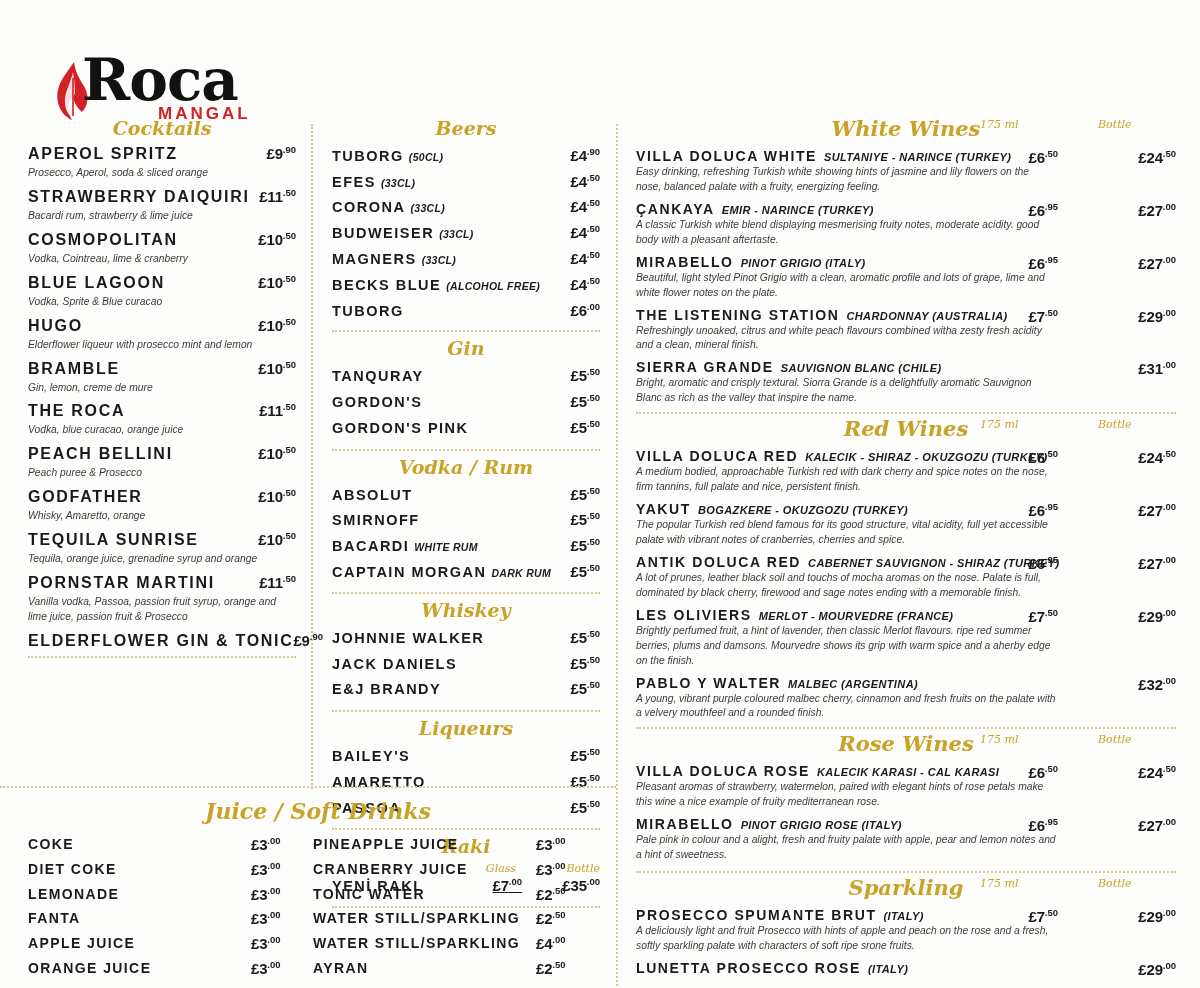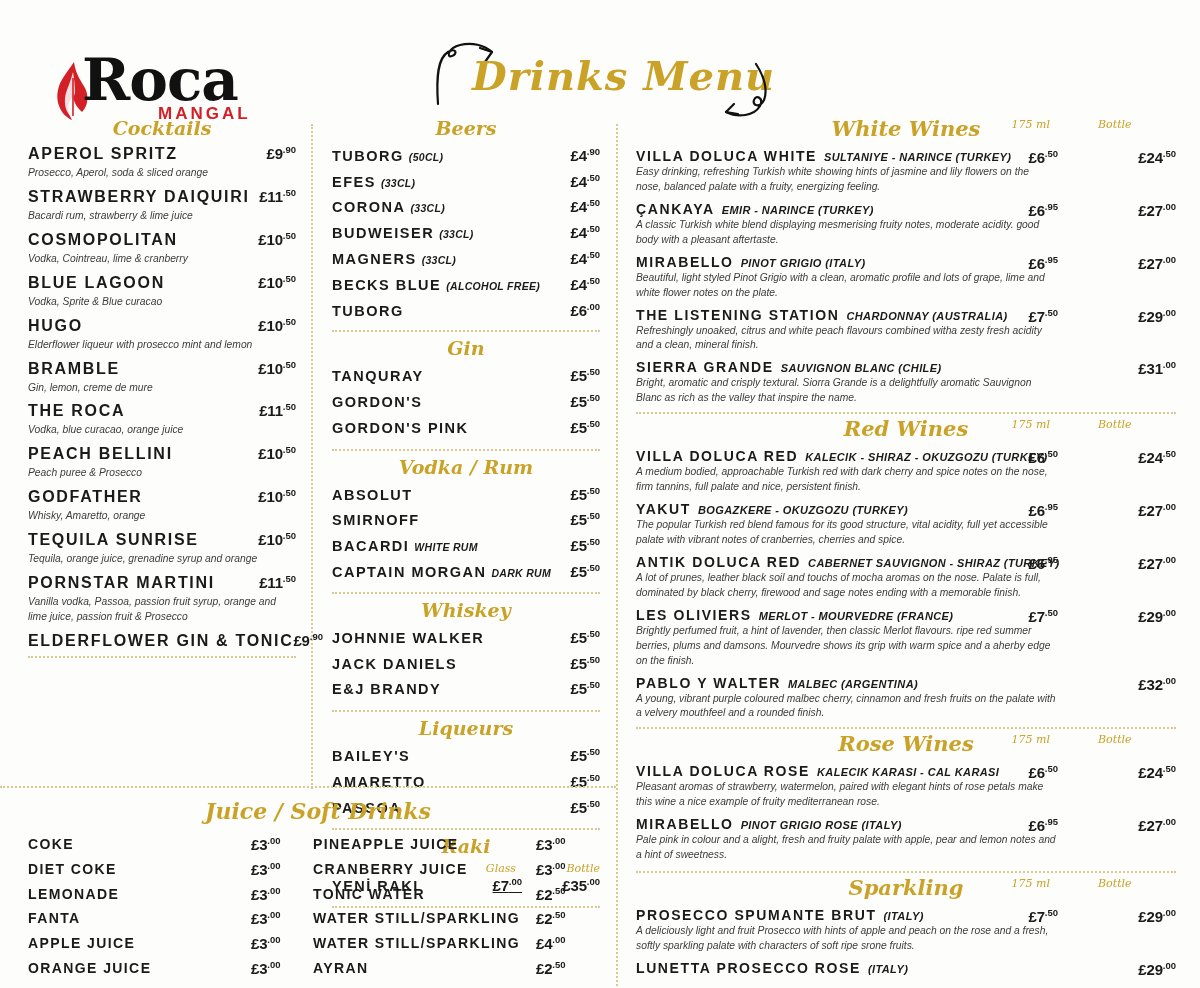--- a/index.html
+++ b/index.html
@@ -157,21 +157,21 @@
     font-size: 11px;
     letter-spacing: 0.4px;
     margin-left: 7px;
     white-space: nowrap;
   }
   .wine-desc { margin-top: 1px; width: 420px; }
   .w-p1 { position: absolute; right: 118px; top: 0; text-align: right; width: 78px; }
   .w-p2 { position: absolute; right: 0;    top: 0; text-align: right; width: 82px; }
 
   .wine-colheads { position: relative; height: 14px; }
-  .wine-colheads .c1 { position: absolute; right: 126px; top: 0; width: 70px; text-align: right;}
+  .wine-colheads .c1 { position: absolute; right: 126px; top: 0; width: 70px; text-align: left;}
   .wine-colheads .c2 { position: absolute; right: 8px;  top: 0; width: 70px; text-align: left;}
 
   .wine-sec-title {
     position: absolute; left: 0; right: 0; top: -2px;
     text-align: center;
     font-family: "DejaVu Serif", serif;
     font-style: italic; font-weight: bold;
     font-size: 21px; color: #c9a227;
   }
   .wine-sec { position: relative; }
@@ -216,31 +216,20 @@
   <div id="logo">
     <svg class="flame" viewBox="0 0 42 62">
       <path d="M22 2 C14 14 8 20 6 30 C3 43 10 56 20 60 C14 50 16 42 21 36 C22 44 26 48 30 52 C36 46 37 36 33 28 C30 22 24 16 22 2 Z" fill="#d31f26"></path>
       <path d="M21 12 C18 24 14 30 13 38 C12 48 16 55 21 58 C19 48 20 40 23 33 C23 25 22 18 21 12 Z" fill="#ffffff" opacity="0.85"></path>
       <path d="M21 18 L21 56" stroke="#d31f26" stroke-width="1.6" fill="none"></path>
     </svg>
     <div class="roca">Roca</div>
     <div class="mangal">MANGAL</div>
   </div>
 
-  <div id="title-wrap">
-    <svg id="arrow-left" width="70" height="70" viewBox="0 0 70 70">
-      <path d="M8 68 C6 40 8 22 18 16 C26 11 28 18 22 20 C16 22 18 12 30 9 C42 6 54 9 62 16" stroke="#111" stroke-width="2.2" fill="none" stroke-linecap="round"></path>
-      <path d="M62 16 L50 12 M62 16 L55 26" stroke="#111" stroke-width="2.2" fill="none" stroke-linecap="round"></path>
-    </svg>
-    <div id="menu-title">Drinks Menu</div>
-    <svg id="arrow-right" width="60" height="62" viewBox="0 0 60 62">
-      <path d="M40 2 C48 14 52 28 48 38 C44 46 36 44 38 38 C40 32 48 36 44 44 C38 54 22 56 10 50" stroke="#111" stroke-width="2.2" fill="none" stroke-linecap="round"></path>
-      <path d="M10 50 L22 52 M10 50 L18 42" stroke="#111" stroke-width="2.2" fill="none" stroke-linecap="round"></path>
-    </svg>
-  </div>
 </div>
 
 <div id="columns">
   <div class="vdiv" id="vdiv1"></div>
   <div class="vdiv" id="vdiv2"></div>
 
   <div class="col" id="col-left">
     <div class="sechead">Cocktails</div>
     <div id="cocktails-list">
         <div class="ck">

